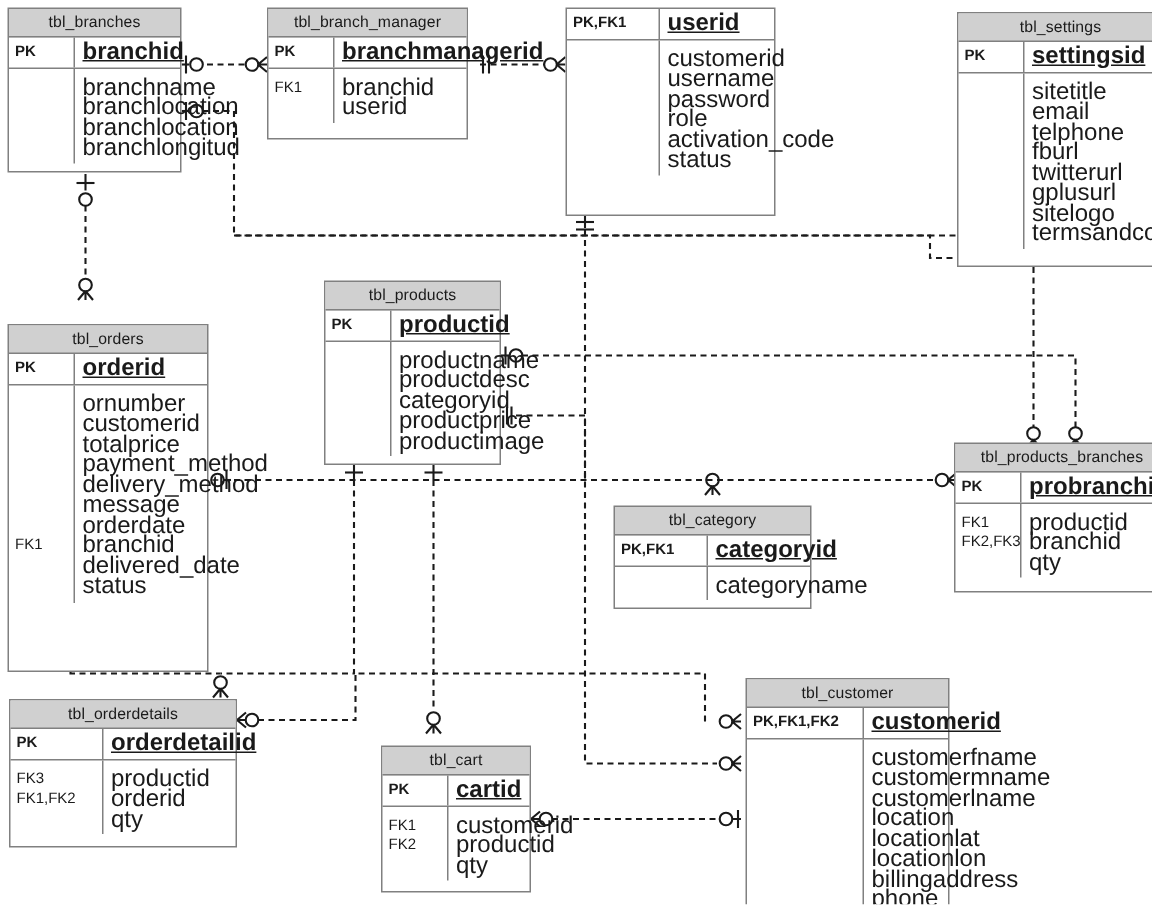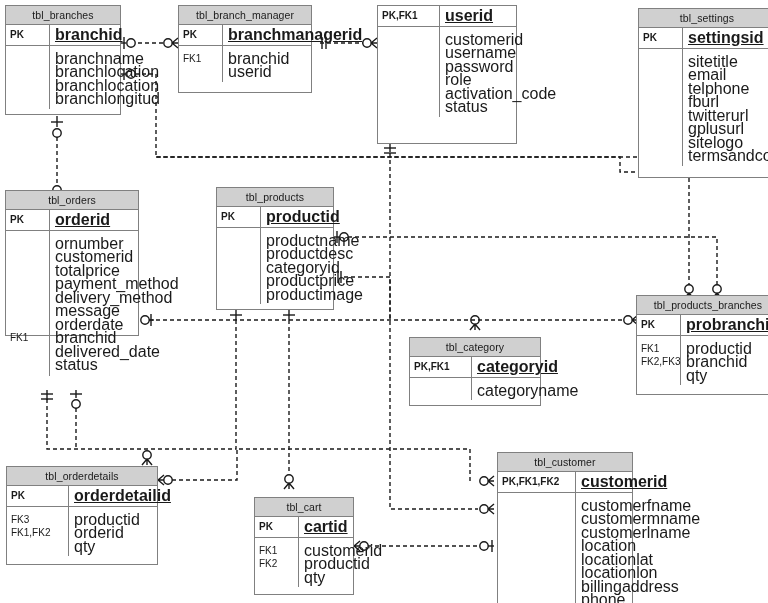--- a/index.html
+++ b/index.html
@@ -262,21 +262,21 @@
 email
 telphone
 fburl
 twitterurl
 gplusurl
 sitelogo
 termsandconditions</div>
     </div>
   </div>
 
-  <div class="entity" style="left:5px; top:190px; width:134px; height:146px;">
+  <div class="entity" style="left:5px; top:216px; width:134px; height:232px;">
     <div class="ent-title">tbl_orders</div>
     <div class="ent-row pk-band">
       <div class="col-key">PK</div>
       <div class="col-name">orderid</div>
     </div>
     <div class="ent-row attr-band" style="height:145px;">
       <div class="col-key" style="padding-top:100px;">FK1</div>
       <div class="col-name">ornumber
 customerid
 totalprice

